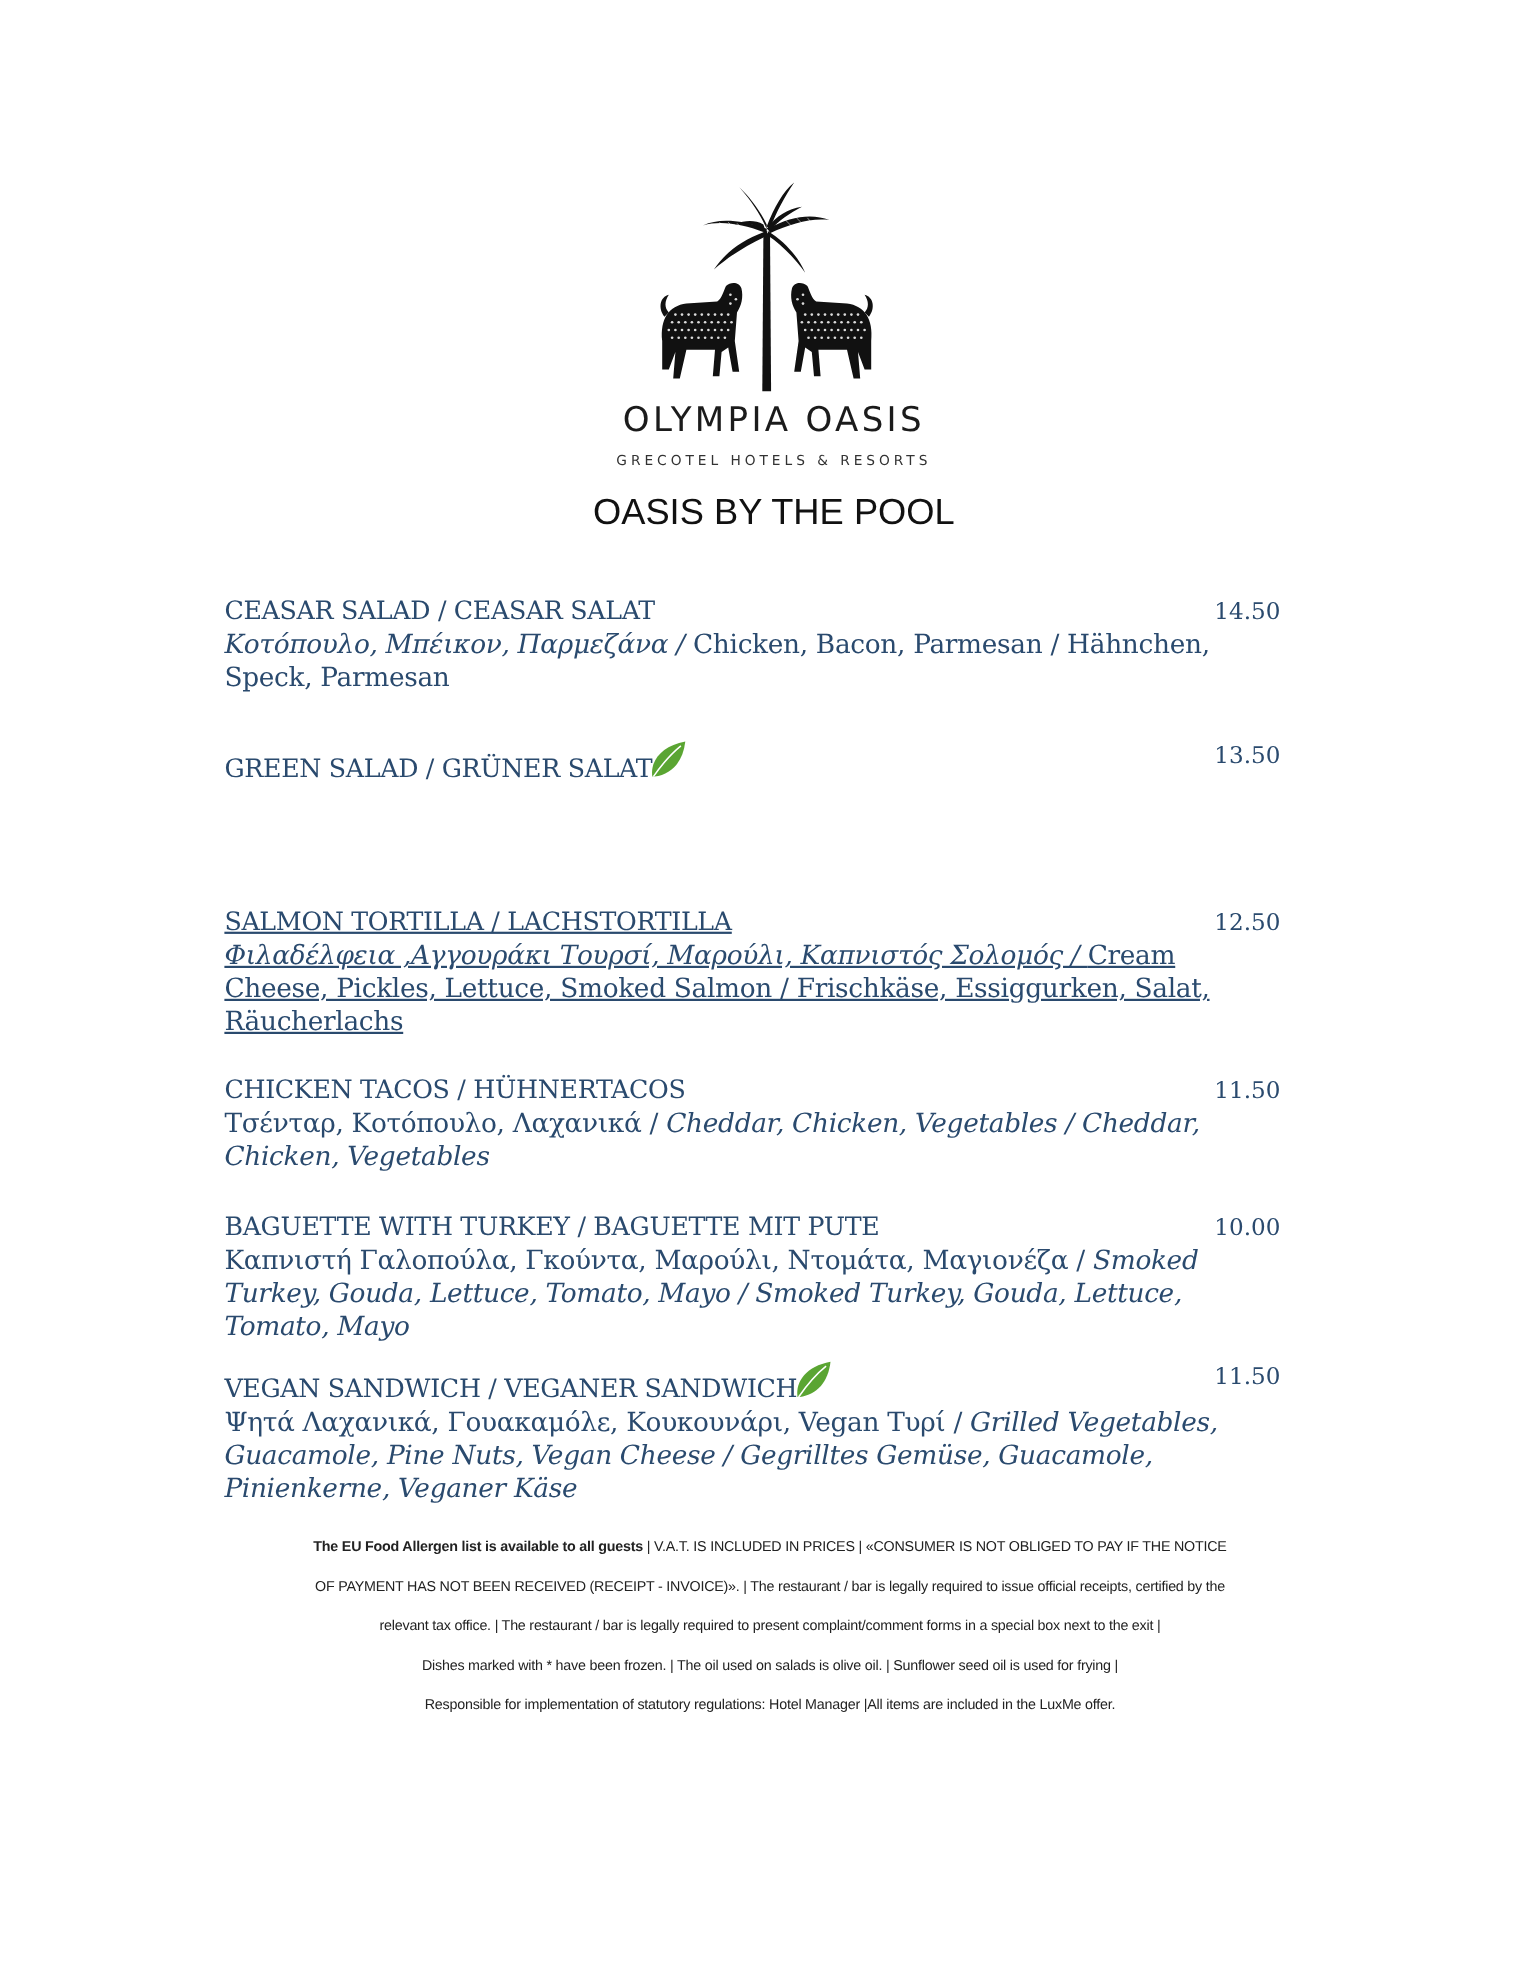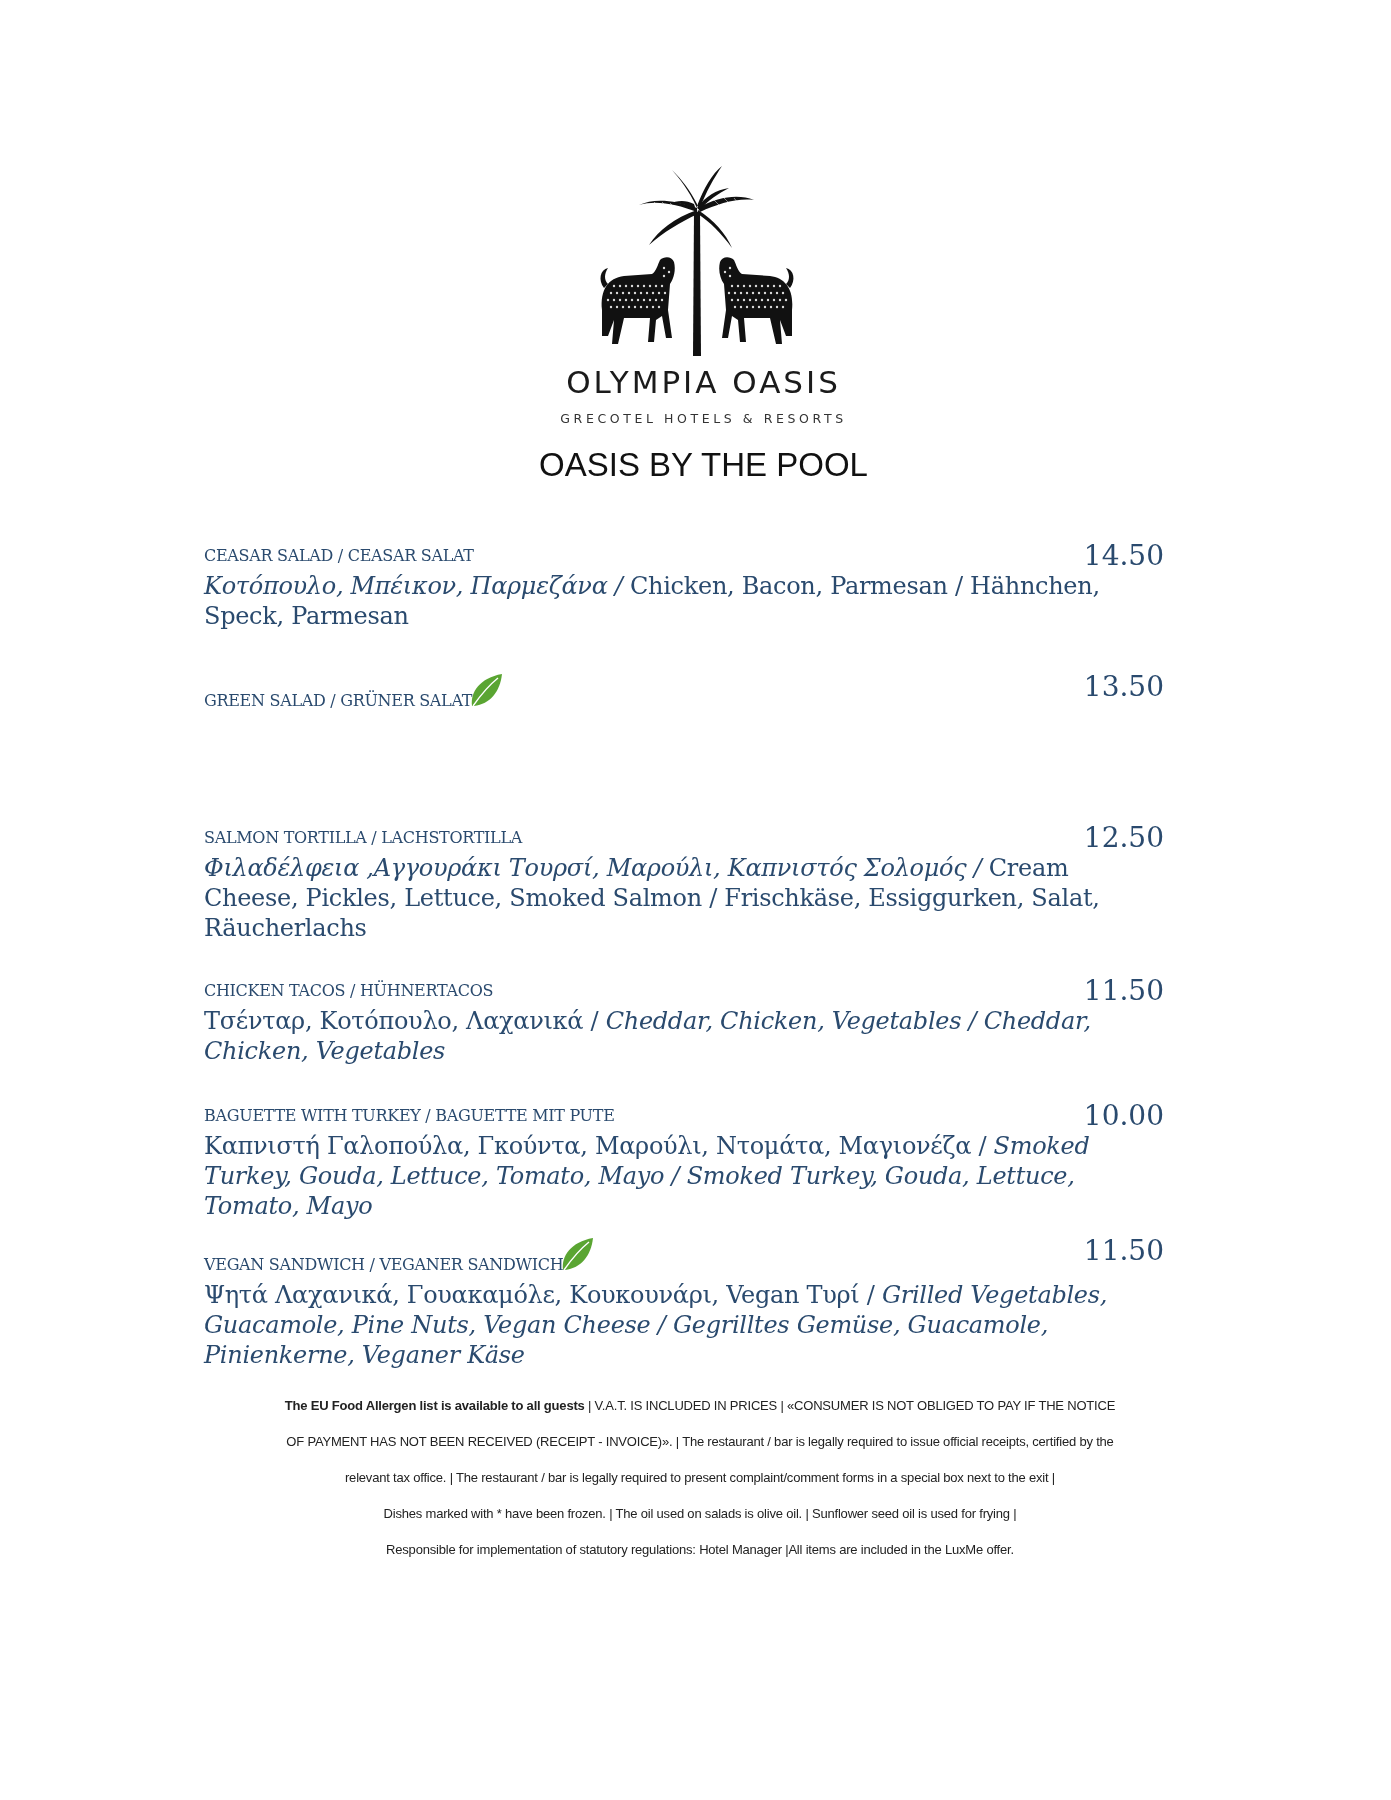--- a/index.html
+++ b/index.html
@@ -15,22 +15,22 @@
     position: absolute; left: 0; width: 1391px; top: 411px; text-align: center;
     font-family: "DejaVu Sans", sans-serif; font-size: 12.5px; letter-spacing: 3.6px; color: #333;
     padding-left: 8px;
   }
   .menu-title {
     position: absolute; left: 0; width: 1391px; top: 446px; text-align: center;
     font-family: "Liberation Sans", sans-serif; font-size: 33px; color: #111;
     padding-left: 8px;
   }
   .item { position: absolute; left: 204px; width: 960px; font-family: "DejaVu Serif", serif; color: #2a4a6e; }
-  .item-name { font-size: 16px; line-height: 30px; white-space: nowrap; letter-spacing: -0.3px; }
-  .item-price { position: absolute; right: 0; top: 0; font-size: 28px; line-height: 30px; }
+  .item-name { font-size: 23px; line-height: 30px; white-space: nowrap; letter-spacing: -0.3px; }
+  .item-price { position: absolute; right: 0; top: 0; font-size: 21px; line-height: 30px; }
   .item-desc { font-size: 24px; line-height: 30px; letter-spacing: -0.3px; }
   .item-desc i { font-style: italic; }
   .leaf { display: inline-block; width: 36px; height: 38px; vertical-align: -4px; margin-left: -4px; }
   .footer {
     position: absolute; left: 220px; width: 960px; top: 1388px;
     font-family: "Liberation Sans", sans-serif; font-size: 13px; color: #222; text-align: center;
   }
   .footer p { margin: 0; line-height: 36px; white-space: nowrap; letter-spacing: -0.2px; }
   .footer b { font-weight: bold; text-align: right; }
 </style>
@@ -170,21 +170,21 @@
   </div>
 
   <div class="item" style="top:672px;">
     <div class="item-name"><span>GREEN SALAD / GRÜNER SALAT</span><svg class="leaf" viewBox="0 0 36 38">
           <path d="M4 34 C 2 20, 12 6, 34 2 C 32 20, 22 32, 6 34 Z" fill="#5aa532"></path>
           <path d="M5 34 C 12 24, 20 14, 30 6" stroke="#fff" stroke-width="1.4" fill="none"></path>
         </svg></div>
     <div class="item-price">13.50</div>
   </div>
 
-  <div class="item" style="top:823px;">
+  <div class="item" style="top:823px;text-decoration:underline;">
     <div class="item-name">SALMON TORTILLA / LACHSTORTILLA</div>
     <div class="item-price">12.50</div>
     <div class="item-desc"><i>Φιλαδέλφεια ,Αγγουράκι Τουρσί, Μαρούλι, Καπνιστός Σολομός / </i><span>Cream Cheese, Pickles, Lettuce, Smoked Salmon / Frischkäse, Essiggurken, Salat, Räucherlachs</span></div>
   </div>
 
   <div class="item" style="top:976px;">
     <div class="item-name">CHICKEN TACOS / HÜHNERTACOS</div>
     <div class="item-price">11.50</div>
     <div class="item-desc"><span>Τσένταρ, Κοτόπουλο, Λαχανικά / </span><i>Cheddar, Chicken, Vegetables / Cheddar, Chicken, Vegetables</i></div>
   </div>

